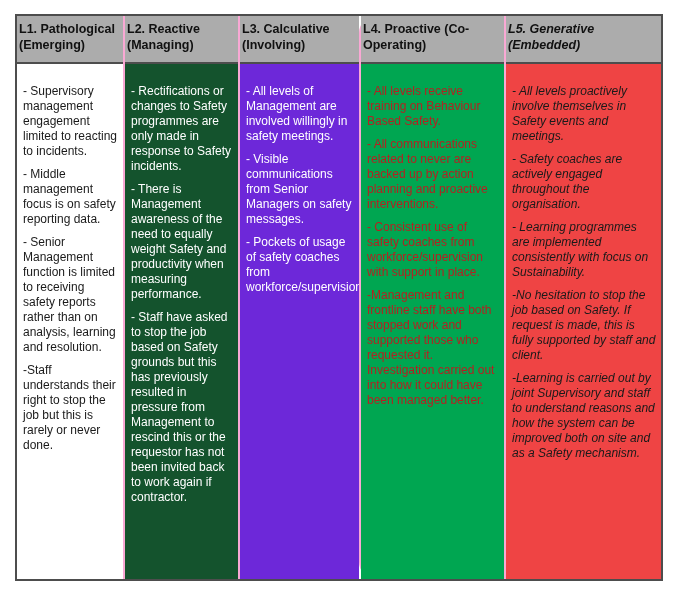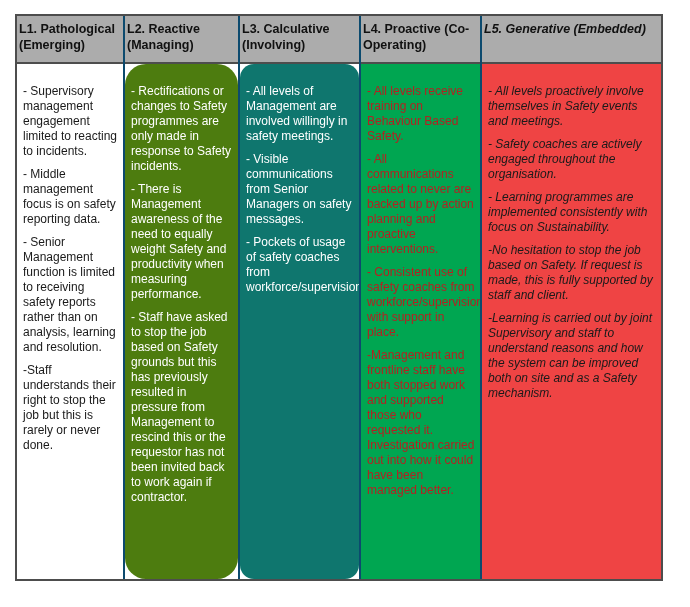--- a/index.html
+++ b/index.html
@@ -24,25 +24,25 @@
     display: flex;
     border: 2px solid #4d4d4d;
     box-sizing: border-box;
     background: #ffffff;
   }
   .col {
     display: flex;
     flex-direction: column;
     box-sizing: border-box;
   }
-  .col + .col { border-left: 2px solid #0c4a6e; }
+  .col + .col { border-left: 2px solid #f9a8d4; }
   .col-1 { width: 106px; }
   .col-2 { width: 115px; }
   .col-3 { width: 121px; }
-  .col-4 { width: 121px; }
+  .col-4 { width: 145px; border-radius: 17px; }
   .col-5 { flex: 1; font-style: italic; }
   .hdr {
     background: #acacac;
     color: #111111;
     font-weight: bold;
     font-size: 12.5px;
     line-height: 1.28;
     padding: 5px 6px 4px 2px;
     height: 48px;
     box-sizing: border-box;
@@ -51,22 +51,22 @@
   .cell {
     flex: 1;
     font-size: 12px;
     line-height: 1.25;
     padding: 20px 5px 4px 6px;
     box-sizing: border-box;
   }
   .cell p { margin: 0 0 8px 0; }
   .cell p:last-child { margin-bottom: 0; }
   .bg-l1 { background: #ffffff; color: #1a1a1a; }
-  .bg-l2 { background: #4d7c0f; color: #ffffff; border-radius: 21px; }
-  .bg-l3 { background: #0f766e; color: #ffffff; border-radius: 14px; }
+  .bg-l2 { background: #14532d; color: #ffffff; }
+  .bg-l3 { background: #6d28d9; color: #ffffff; }
   .bg-l4 { background: #00a651; color: #b22222; }
   .bg-l5 { background: #ef4444; color: #1a1a1a; }
 </style>
 </head>
 <body>
 
 <div class="canvas">
   <div class="maturity-table">
 
     <div class="col col-1">

